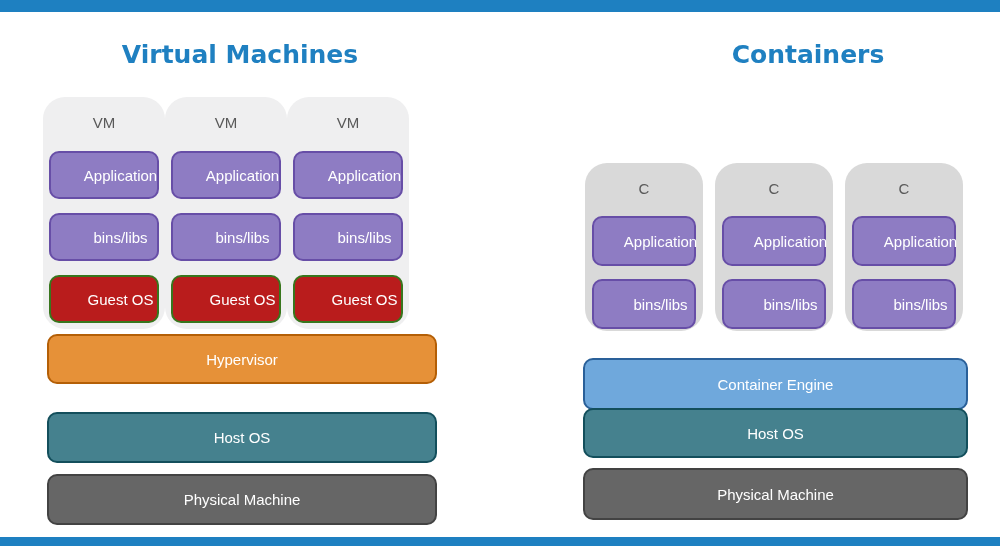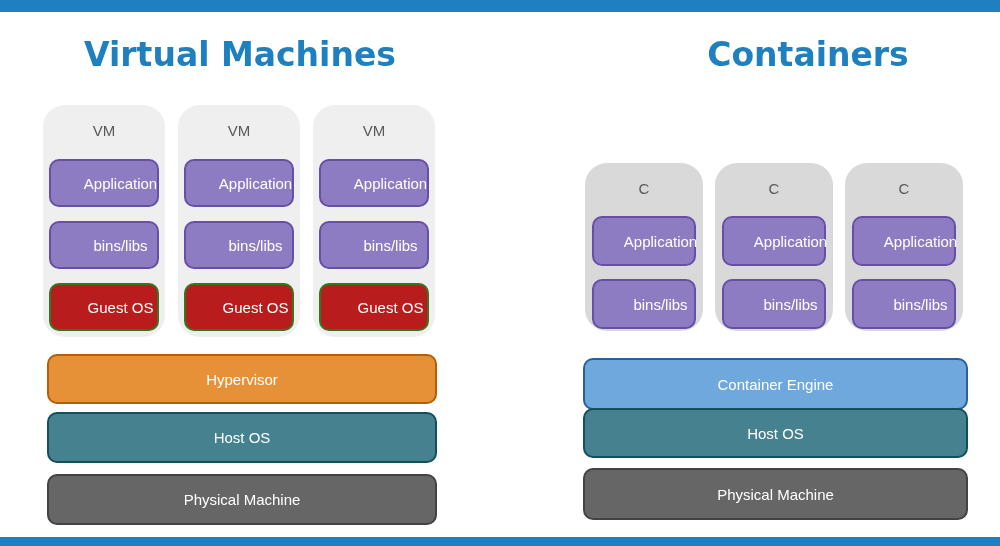--- a/index.html
+++ b/index.html
@@ -14,30 +14,30 @@
   
   .accent-bar { position:absolute; left:0; width:1000px; background:#1E80C1; }
   .accent-bar.top { top:0; height:12px; }
   .accent-bar.bottom { top:537px; height:9px; }
 
   
   .section-title {
     position:absolute; top:34px; height:42px;
     color:#1F80C1;
     font-family:"DejaVu Sans", sans-serif;
-    font-weight:bold; font-size:33px;
+    font-weight:bold; font-size:25px;
     text-align:center; line-height:42px;
     white-space:nowrap;
   }
   .section-title.left { left:0; width:480px; }
   .section-title.right { left:588px; width:440px; }
 
   
   .col-row { position:absolute; display:flex; }
-  .col-row.vm { left:43px; top:105px; gap:13px; }
+  .col-row.vm { left:43px; top:97px; }
   .col-row.ct { left:585px; top:163px; gap:12px; }
 
   .stack-col {
     display:flex; flex-direction:column; align-items:center;
     border-radius:22px;
   }
   .stack-col.vm { width:122px; height:232px; background:#EFEFF0; }
   .stack-col.ct { width:118px; height:168px; background:#D9D9D9; }
 
   .col-label {
@@ -61,21 +61,21 @@
   .box.purple { background:#8E7CC3; border-color:#674EA7; }
   .box.green  { background:#b91c1c; border-color:#38761D; }
 
   
   .layer {
     position:absolute; box-sizing:border-box;
     border-radius:10px; border:2px solid transparent;
     display:flex; align-items:center; justify-content:center;
     color:#ffffff; font-size:15px;
   }
-  .layer.hypervisor   { left:47px;  top:354px; width:390px; height:50px; background:#E69138; border-color:#B45F06; }
+  .layer.hypervisor   { left:47px;  top:334px; width:390px; height:50px; background:#E69138; border-color:#B45F06; }
   .layer.hostos-l     { left:47px;  top:412px; width:390px; height:51px; background:#45818E; border-color:#134F5C; }
   .layer.physical-l   { left:47px;  top:474px; width:390px; height:51px; background:#666666; border-color:#434343; }
   .layer.engine       { left:583px; top:358px; width:385px; height:52px; background:#6FA8DC; border-color:#2A6099; }
   .layer.hostos-r     { left:583px; top:408px; width:385px; height:50px; background:#45818E; border-color:#134F5C; }
   .layer.physical-r   { left:583px; top:468px; width:385px; height:52px; background:#666666; border-color:#434343; }
 </style>
 </head>
 <body>
 
 <div class="accent-bar top"></div>

